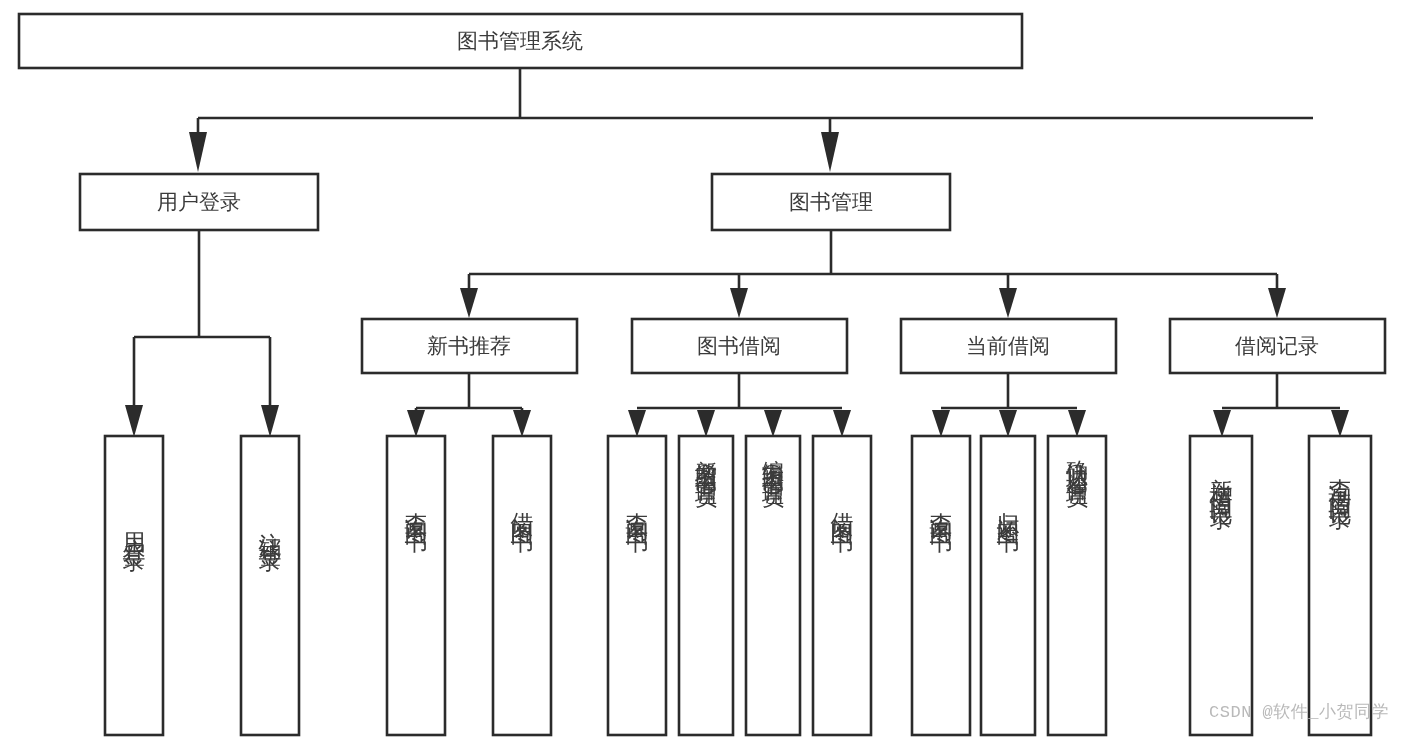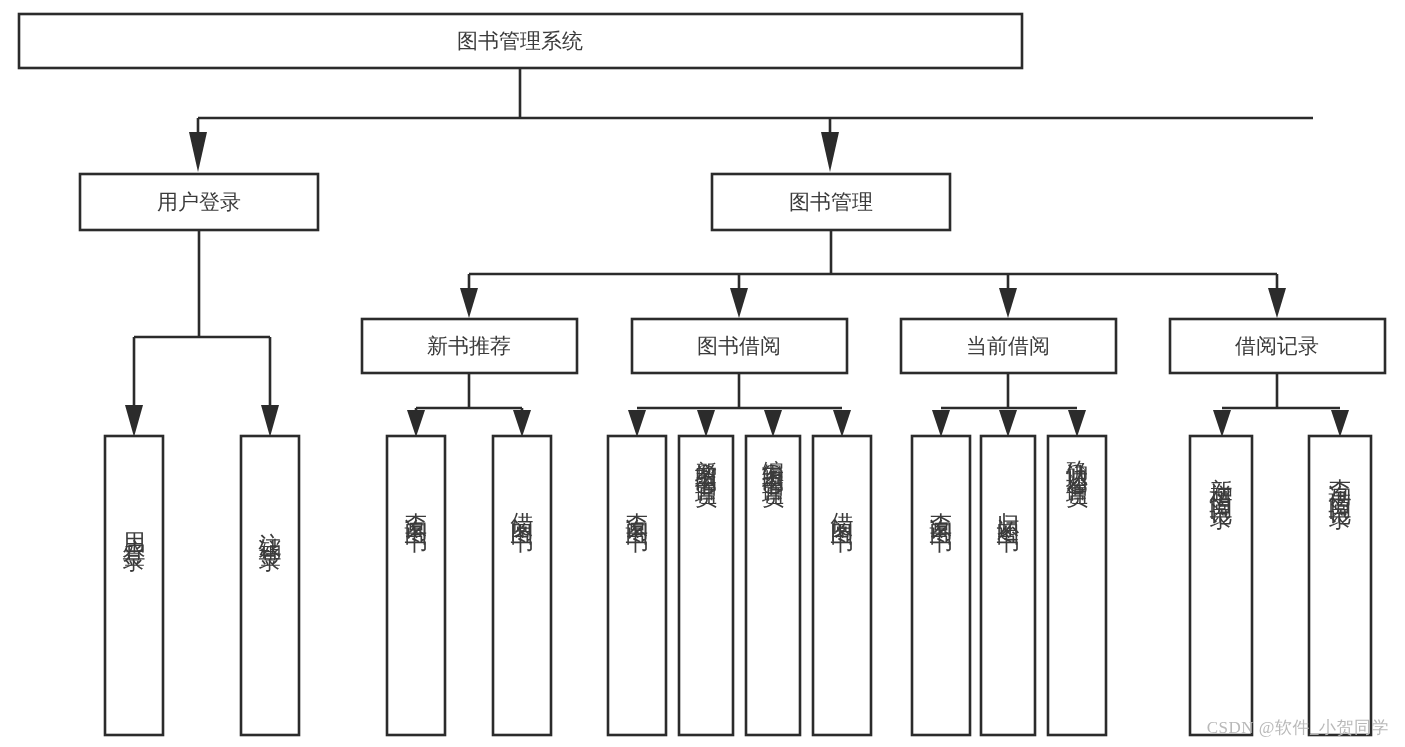--- a/index.html
+++ b/index.html
@@ -61,22 +61,22 @@
     font-family: "DejaVu Sans", "Liberation Sans", sans-serif;
     font-size: 23px;
     line-height: 1;
     letter-spacing: 6px;
     color: #3b3b3b;
     white-space: nowrap;
   }
   .watermark {
     position: absolute;
     right: 12px;
-    bottom: 8px;
-    font-family: Liberation Serif, serif;
+    bottom: 24px;
+    font-family: Liberation Mono, monospace;
     font-size: 17px;
     color: #b9b9b9;
     letter-spacing: 0.5px;
     white-space: nowrap;
   }
 </style>
 </head>
 <body>
 
 <div id="diagram-root">

